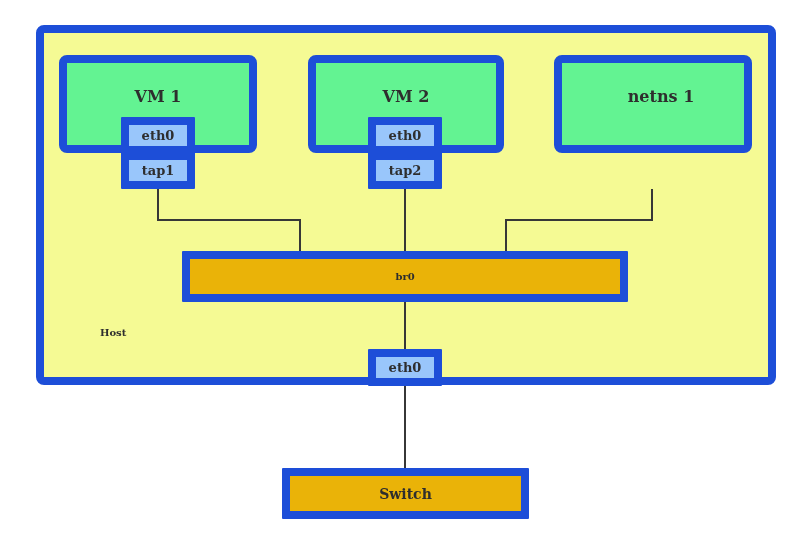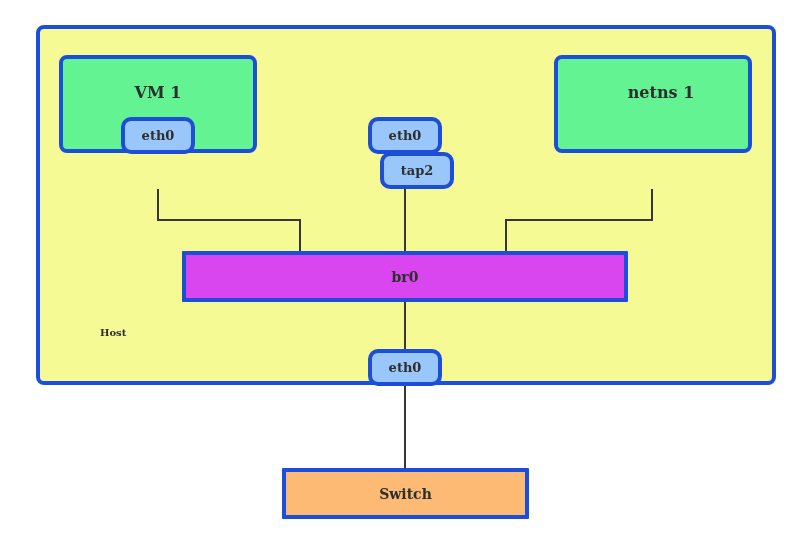--- a/index.html
+++ b/index.html
@@ -12,21 +12,21 @@
     width: 808px;
     height: 542px;
     background: #ffffff;
     font-family: "DejaVu Serif", "Liberation Serif", serif;
     color: #2e2e2e;
     overflow: hidden;
   }
   .node {
     position: absolute;
     box-sizing: border-box;
-    border: 4px solid #1d4ed8;
+    border: 8px solid #1d4ed8;
     display: flex;
     align-items: center;
     justify-content: center;
     font-weight: bold;
   }
   .host {
     left: 36px; top: 25px; width: 740px; height: 360px;
     background: #F5FA94;
     border-radius: 8px;
     z-index: 1;
@@ -49,39 +49,39 @@
   }
   .group .group-label { padding-top: 24px; }
   .vm1   { left: 59px;  top: 55px; width: 198px; height: 98px; }
   .vm2   { left: 308px; top: 55px; width: 196px; height: 98px; }
   .netns { left: 554px; top: 55px; width: 198px; height: 98px; padding-left: 16px; }
   .iface {
     background: #99C6FB;
     width: 74px; height: 37px;
     font-size: 13px;
     z-index: 4;
-    border-radius: 10px;
+    border-radius: 1px;
   }
   .vm1-eth0  { left: 121px; top: 117px; }
   .vm1-tap1  { left: 121px; top: 152px; }
   .vm2-eth0  { left: 368px; top: 117px; }
-  .vm2-tap2  { left: 368px; top: 152px; margin-left: 12px; }
+  .vm2-tap2  { left: 368px; top: 152px; }
   .netns-veth0 { left: 615px; top: 117px; }
   .netns-veth1 { left: 615px; top: 152px; }
   .bridge {
     left: 182px; top: 251px; width: 446px; height: 51px;
-    background: #d946ef;
-    font-size: 14px;
+    background: #eab308;
+    font-size: 10px;
     z-index: 4;
     border-radius: 1px;
   }
   .host-eth0 { left: 368px; top: 349px; }
   .switch {
     left: 282px; top: 468px; width: 247px; height: 51px;
-    background: #fdba74;
+    background: #eab308;
     font-size: 14px;
     z-index: 4;
     border-radius: 1px;
   }
   .wires {
     position: absolute;
     left: 0; top: 0;
     width: 808px; height: 542px;
     z-index: 2;
   }
@@ -104,25 +104,29 @@
     <path d="M652 189 L652 220 L506 220 L506 252"></path>
     <path d="M405 301 L405 350"></path>
     <path d="M405 385 L405 469"></path>
   </svg>
 
   <div class="host-label">Host</div>
 
   <div class="node group vm1">
     <span class="group-label">VM 1</span>
   </div>
+  <div class="node group vm2">
+    <span class="group-label">VM 2</span>
+  </div>
   <div class="node group netns">
     <span class="group-label">netns 1</span>
   </div>
 
   <div class="node iface vm1-eth0">eth0</div>
+  <div class="node iface vm1-tap1">tap1</div>
 
   <div class="node iface vm2-eth0">eth0</div>
   <div class="node iface vm2-tap2">tap2</div>
 
 
   <div class="node bridge">br0</div>
 
   <div class="node iface host-eth0">eth0</div>
 
   <div class="node switch">Switch</div>

